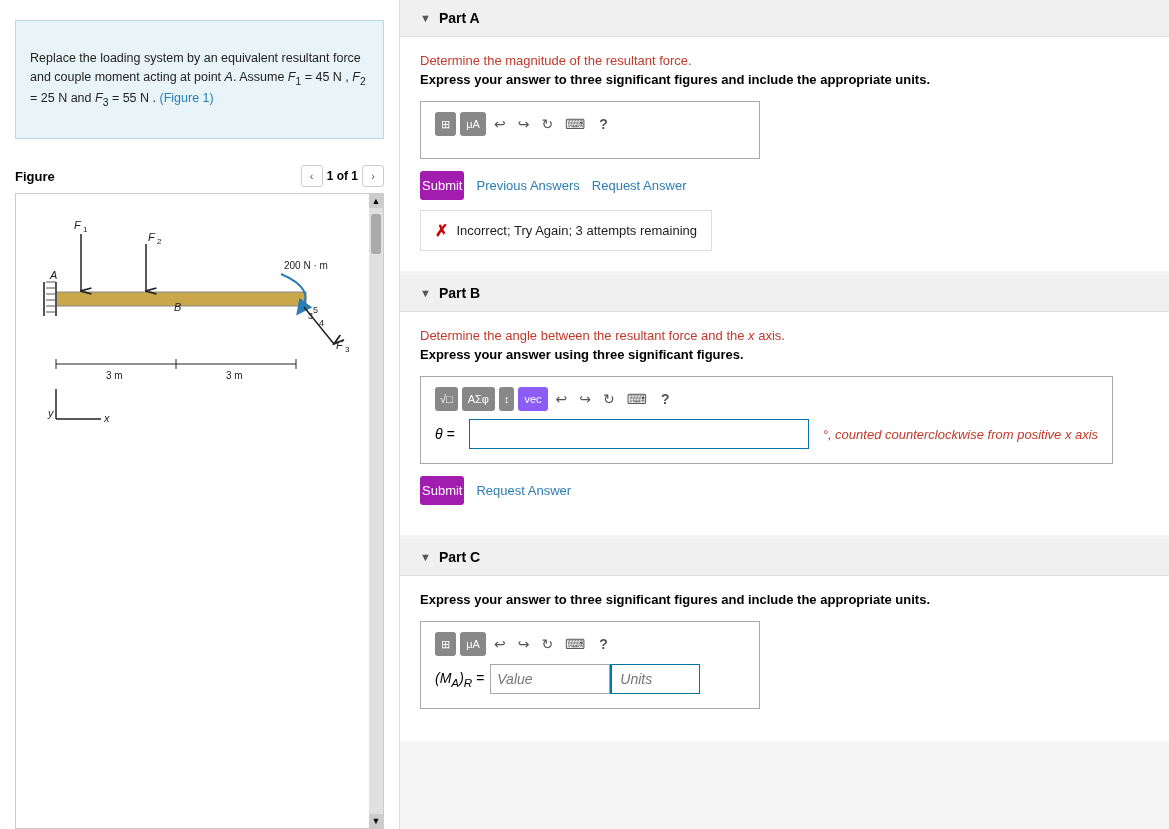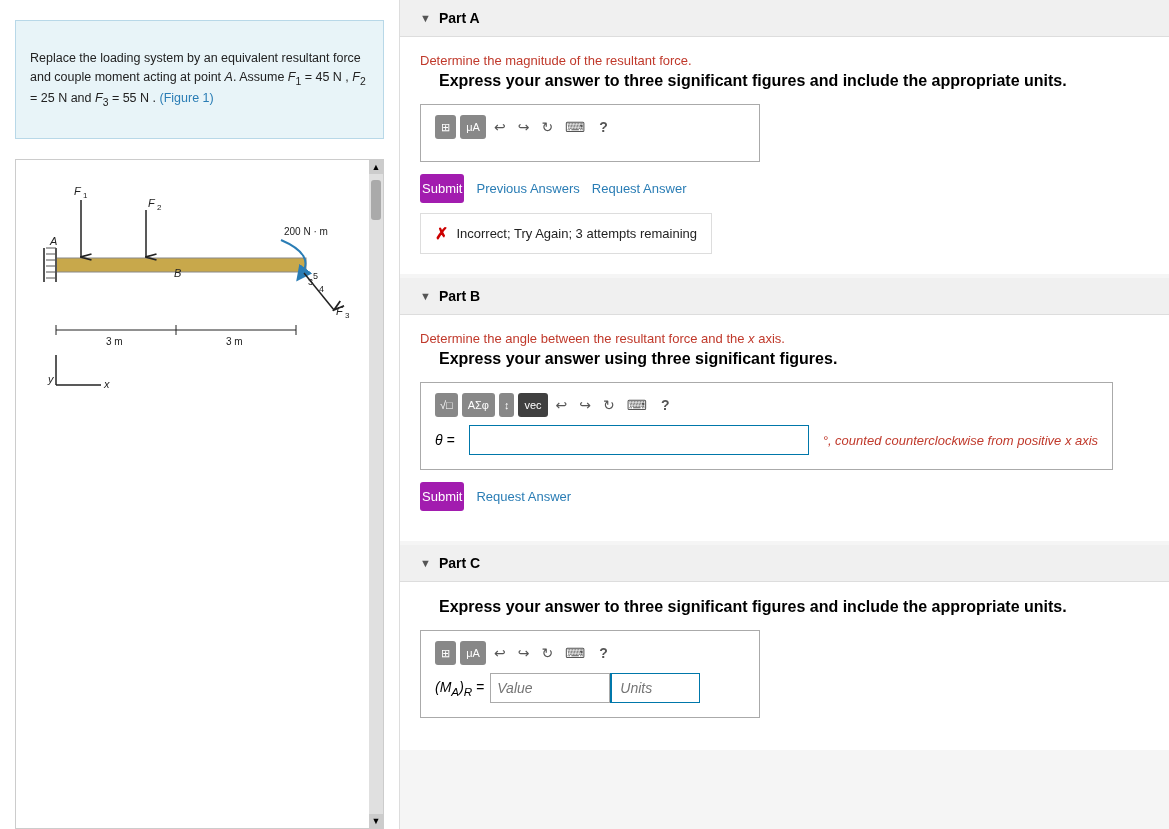--- a/index.html
+++ b/index.html
@@ -73,21 +73,21 @@
       padding: 10px 20px;
       background: #f0f0f0;
       border-bottom: 1px solid #ddd;
       cursor: pointer;
     }
     .part-header .arrow { font-size: 11px; color: #555; }
     .part-header .part-label { font-weight: bold; font-size: 14px; }
     .part-content { padding: 16px 20px 20px 20px; }
 
     .instruction { color: #c0392b; font-size: 13px; margin-bottom: 4px; }
-    .subinstruction { font-size: 16px; font-weight: bold; margin-bottom: 14px; margin-left: 19px; }
+    .subinstruction { font-size: 13px; font-weight: bold; margin-bottom: 14px; }
 
     
     .math-input-container {
       border: 1px solid #aaa;
       background: #fff;
       padding: 10px 14px 14px 14px;
       display: inline-block;
       margin-bottom: 12px;
       min-width: 340px;
     }
@@ -220,20 +220,28 @@
   </style>
 </head>
 <body>
 
 <div class="left-panel">
   <div class="problem-statement">
     <span>Replace the loading system by an equivalent resultant force and couple moment acting at point <em>A</em>. Assume <em>F</em><sub>1</sub> = 45 N , <em>F</em><sub>2</sub> = 25 N and <em>F</em><sub>3</sub> = 55 N . <span style="color:#2a7db5; cursor:pointer;">(Figure 1)</span></span>
   </div>
 
   <div class="figure-area">
+    <div class="figure-header">
+      <span>Figure</span>
+      <div class="figure-nav">
+        <button>‹</button>
+        <span>1 of 1</span>
+        <button>›</button>
+      </div>
+    </div>
     <div style="position:relative; flex:1; border:1px solid #ccc; background:#fff; overflow:hidden;">
       
       <div style="position:absolute; right:0; top:0; bottom:0; width:14px; background:#e0e0e0; z-index:10;">
         <div style="position:absolute; top:0; right:0; width:14px; height:14px; background:#ccc; display:flex; align-items:center; justify-content:center; font-size:9px; cursor:pointer;">▲</div>
         <div style="width:10px; height:40px; background:#aaa; border-radius:3px; margin: 20px auto 0;"></div>
         <div style="position:absolute; bottom:0; right:0; width:14px; height:14px; background:#ccc; display:flex; align-items:center; justify-content:center; font-size:9px; cursor:pointer;">▼</div>
       </div>
 
       
       <svg viewBox="0 0 355 220" style="width:355px; height:220px; margin-top:10px; margin-left:10px;">
@@ -348,21 +356,21 @@
       <p class="instruction">
         Determine the angle between the resultant force and the <em>x</em> axis.
       </p>
       <p class="subinstruction">Express your answer using three significant figures.</p>
 
       <div class="math-input-container wide">
         <div class="math-toolbar">
           <button style="background:#888;color:#fff;border:none;border-radius:3px;padding:3px 5px;font-size:11px;cursor:pointer;height:24px;">√□</button>
           <button style="background:#888;color:#fff;border:none;border-radius:3px;padding:3px 6px;font-size:11px;cursor:pointer;height:24px;">ΑΣφ</button>
           <button style="background:#888;color:#fff;border:none;border-radius:3px;padding:3px 5px;font-size:11px;cursor:pointer;height:24px;">↕</button>
-          <button style="background:#404040;color:#fff;border:none;border-radius:3px;padding:3px 6px;font-size:11px;cursor:pointer;height:24px;">vec</button>
+          <button style="background:#8b5cf6;color:#fff;border:none;border-radius:3px;padding:3px 6px;font-size:11px;cursor:pointer;height:24px;">vec</button>
           <button class="icon-btn" style="background:none;border:none;color:#555;font-size:14px;cursor:pointer;padding:2px 4px;">↩</button>
           <button class="icon-btn" style="background:none;border:none;color:#555;font-size:14px;cursor:pointer;padding:2px 4px;">↪</button>
           <button class="icon-btn" style="background:none;border:none;color:#555;font-size:14px;cursor:pointer;padding:2px 4px;">↻</button>
           <button class="icon-btn" style="background:none;border:none;color:#555;font-size:14px;cursor:pointer;padding:2px 4px;">⌨</button>
           <button class="help-btn" style="background:none;border:none;color:#555;font-size:14px;font-weight:bold;cursor:pointer;">?</button>
         </div>
         <div class="math-input-row-b">
           <span class="math-label"><em>θ</em> =</span>
           <input type="text" class="theta-input" value="" style="">
           <span style="font-size:13px; color:#c0392b; margin-left:6px; font-style:italic;">°, counted counterclockwise from positive <em>x</em> axis</span>

